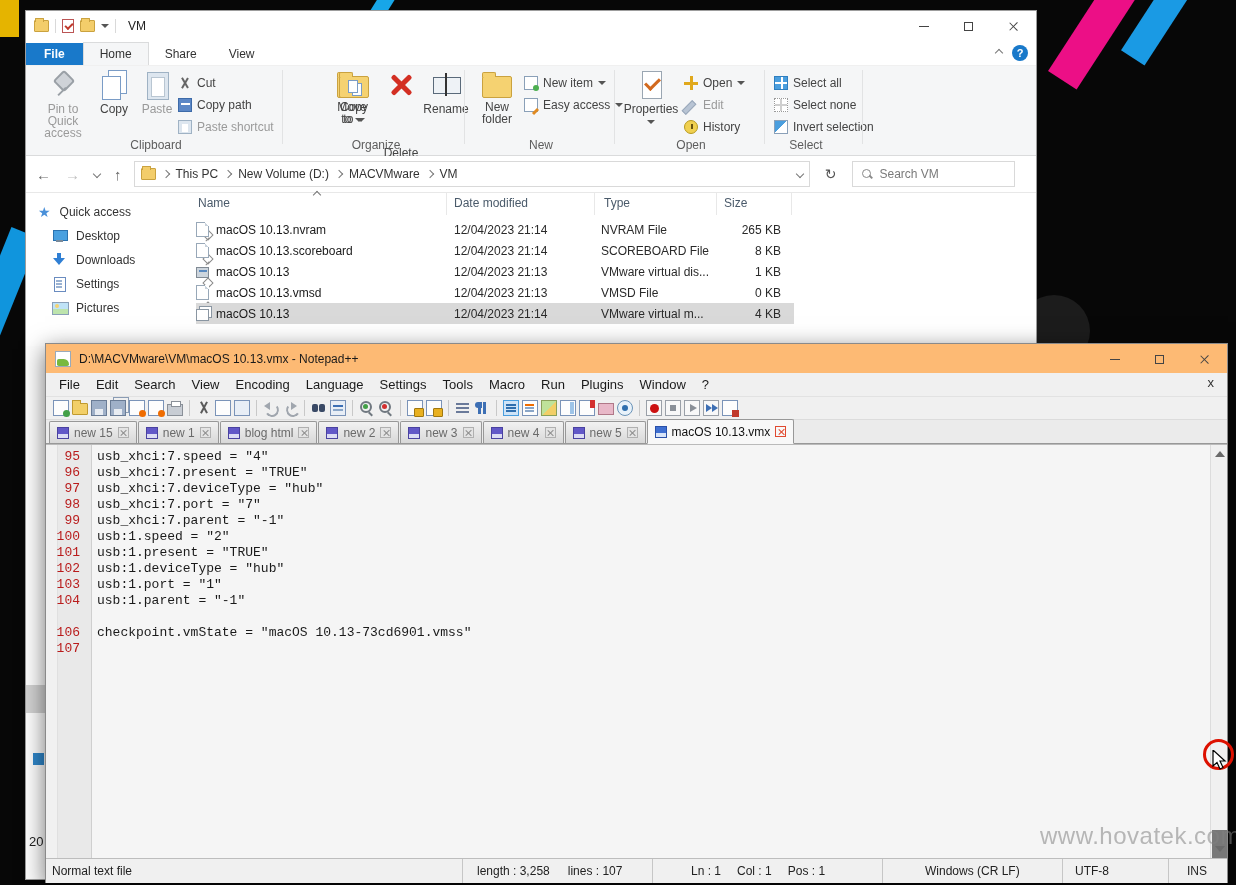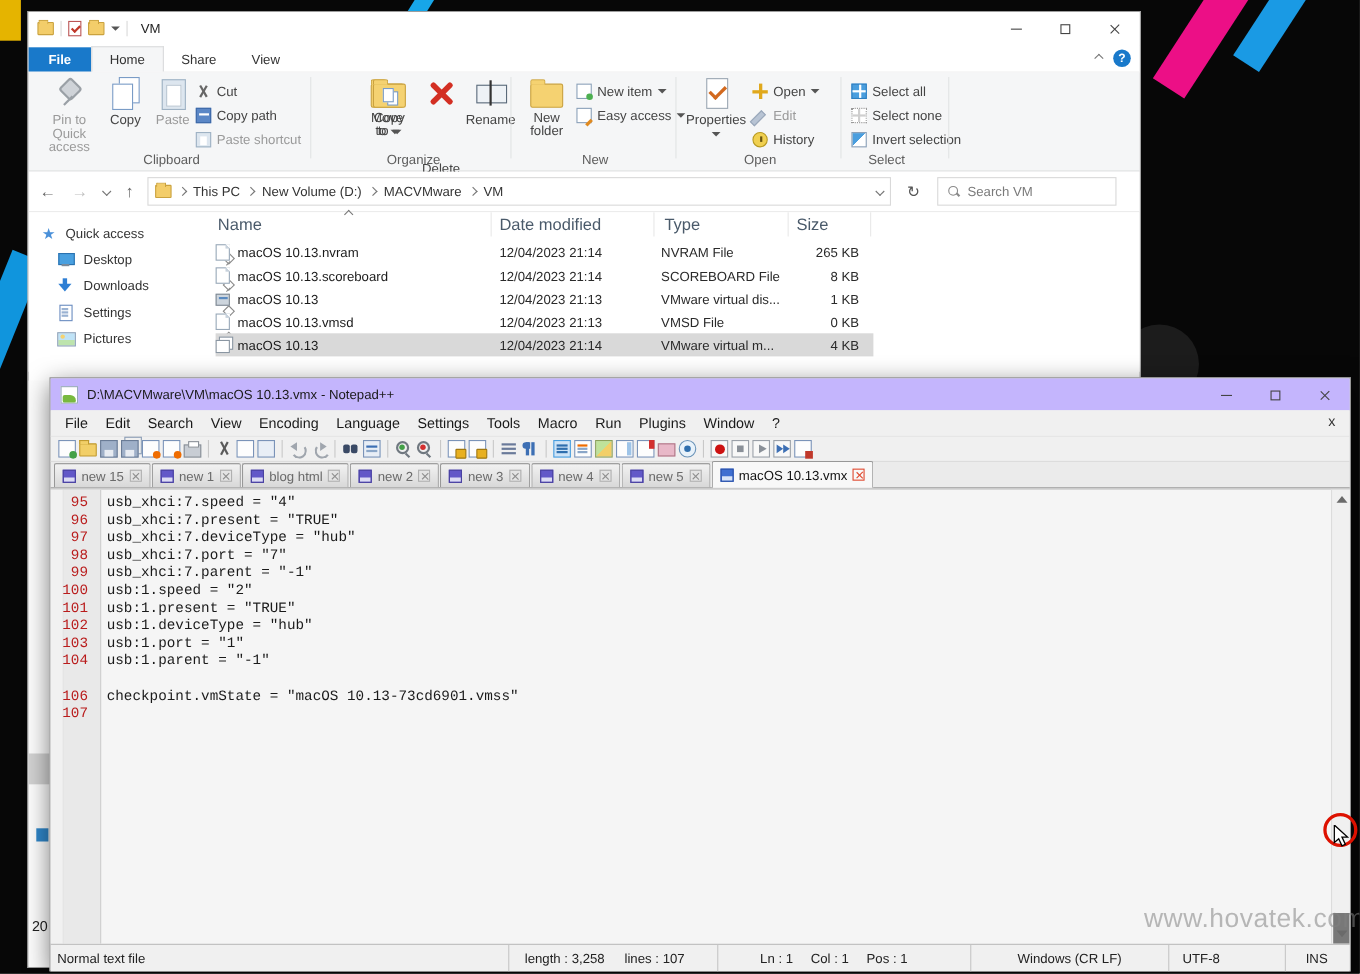--- a/index.html
+++ b/index.html
@@ -126,21 +126,21 @@
   .si { position:relative; width:15px; height:14px; flex:0 0 15px; }
   .si-desktop::before { content:""; position:absolute; left:1px; top:1px; width:13px; height:9px; background:#49a0e0; border:1px solid #2a72b0; }
   .si-desktop::after { content:""; position:absolute; left:4px; top:11px; width:7px; height:2px; background:#7a8a9a; }
   .si-down::before { content:""; position:absolute; left:5px; top:0; width:4px; height:6px; background:#2f7fd4; }
   .si-down::after { content:""; position:absolute; left:1px; top:5px; width:0; height:0; border-left:6px solid transparent; border-right:6px solid transparent; border-top:7px solid #2f7fd4; }
   .si-doc::before { content:""; position:absolute; left:2px; top:0; width:10px; height:13px; background:#fff; border:1px solid #6a8cc0; }
   .si-doc::after { content:""; position:absolute; left:4px; top:3px; width:6px; height:1.5px; background:#9ab2d2; box-shadow:0 3px 0 #9ab2d2, 0 6px 0 #9ab2d2; }
   .si-pic::before { content:""; position:absolute; left:0; top:1px; width:15px; height:11px; border:1px solid #8aa0b8; background:linear-gradient(#bfe3f7 55%, #bde4ad 45%); }
   .si-pic::after { content:""; position:absolute; left:3px; top:3px; width:4px; height:4px; border-radius:50%; background:#f5d271; }
 
-  .col-head { position:absolute; top:3px; font-size:15px; color:#4a5a6a; }
+  .col-head { position:absolute; top:3px; font-size:12px; color:#4a5a6a; }
   .col-line { position:absolute; top:0; width:1px; height:22px; background:#e8e8e8; }
   .file-row { position:absolute; left:170px; width:598px; height:21px; display:flex; align-items:center; font-size:12px; color:#1a1a1a; }
   .file-row.selected { background:#d9d9d9; }
   .fr-name { display:flex; align-items:center; gap:7px; width:258px; }
   .fr-date { width:147px; color:#2a2a2a; }
   .fr-type { width:125px; color:#2a2a2a; }
   .fr-size { width:55px; text-align:right; color:#2a2a2a; }
   .fi { position:relative; width:13px; height:15px; flex:0 0 13px; }
   .fi-file { background:#fff; border:1px solid #98a8b8; }
   .fi-file::after { content:""; position:absolute; right:-1px; top:-1px; width:4px; height:4px; background:linear-gradient(225deg,#fff 50%,#c8d2dc 50%); }
@@ -149,21 +149,21 @@
   .fi-vm { background:#fff; border:1px solid #8a96a2; box-shadow:3px -3px 0 -1px #fff, 3px -3px 0 0 #8a96a2; margin-top:3px; height:12px; }
 
   .ex-sliver { position:absolute; left:0; top:335px; width:20px; height:533px; background:#fdfdfd; }
   .sliver-band { position:absolute; left:0; top:339px; width:20px; height:28px; background:#d2d2d2; }
   .sliver-blue { position:absolute; left:7px; top:407px; width:11px; height:12px; background:#2f86c9; }
   .sliver-num { position:absolute; left:3px; top:488px; font-size:13px; color:#222; }
 
   
   #npp { position:absolute; left:45px; top:343px; width:1183px; height:540px;
          background:#f0f0f0; border:1px solid #8a8a8a; box-shadow:0 6px 22px rgba(0,0,0,.55); }
-  .np-titlebar { position:relative; height:29px; background:#c4b5fd; display:flex; align-items:center; padding-left:9px; gap:8px; }
+  .np-titlebar { position:relative; height:29px; background:#fdba74; display:flex; align-items:center; padding-left:9px; gap:8px; }
   .np-appicon { position:relative; width:16px; height:16px; background:#fff; border:1px solid #9ab; }
   .np-appicon::after { content:""; position:absolute; left:1px; top:7px; width:12px; height:7px; background:#78b93e; border-radius:2px 6px 2px 2px; }
   .np-title { font-size:12px; color:#1a1a1a; }
   .np-menubar { position:relative; height:23px; background:#f0f0f0; display:flex; align-items:center; font-size:13px; color:#1a1a1a; padding-left:5px; }
   .np-menu-item { padding:2px 8px; }
   .np-menu-close { position:absolute; right:8px; top:2px; font-size:13px; color:#333; padding:0 5px; }
   .np-toolbar { height:23px; background:#f0f0f0; border-top:1px solid #e2e2e2; display:flex; align-items:center; padding-left:7px; gap:3px; }
   .tsep { width:1px; height:16px; background:#c8c8c8; margin:0 3px; }
   .tbi { position:relative; width:16px; height:16px; flex:0 0 16px; }
   .t-doc { background:#fdfdfd; border:1px solid #7a93b8; }

